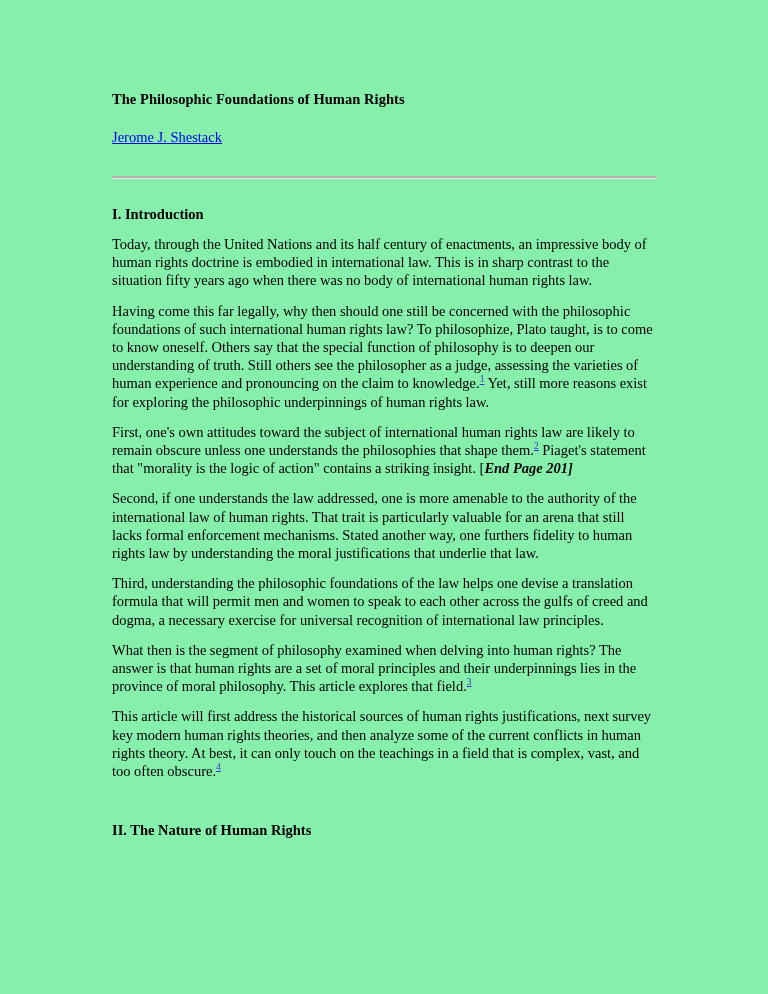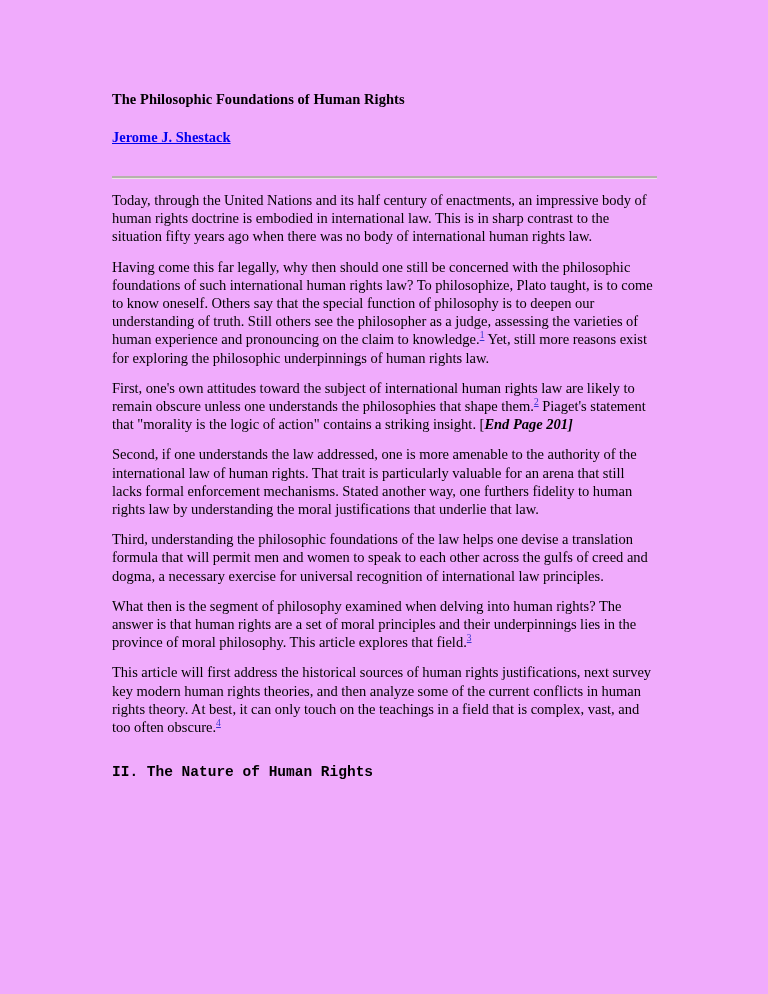--- a/index.html
+++ b/index.html
@@ -14,21 +14,21 @@
     font-family: "Liberation Serif", "DejaVu Serif", serif;
     color: #000000;
     -webkit-font-smoothing: antialiased;
   }
 
   .page {
     position: relative;
     width: 768px;
     height: 994px;
     box-sizing: border-box;
-    background: #f0abfc;
+    background: #86efac;
     overflow: hidden;
   }
 
   .content {
     position: absolute;
     left: 112px;
     top: 90px;
     width: 545px;
   }
 
@@ -44,21 +44,21 @@
     margin-top: 20px;
   }
 
   a.link {
     color: #0000ee;
     text-decoration: underline;
   }
 
   .author-link {
     font-size: 14.5px;
-    font-weight: bold;
+    font-weight: normal;
     line-height: 18px;
   }
 
   hr.rule {
     border: 0;
     border-top: 2px solid #b5b2ac;
     border-bottom: 1px solid #e9e7e3;
     height: 0;
     margin: 30px 0 0 0;
     width: 545px;
@@ -88,38 +88,38 @@
     color: #3333cc;
     text-decoration: underline;
   }
 
   .bold {
     font-weight: bold;
     font-style: italic;
   }
 
   .heading-2 {
-    margin-top: 27px;
-    font-family: Liberation Mono, monospace;
+    margin-top: 41px;
   }
 </style>
 </head>
 <body>
 
 <div class="page">
   <div class="content">
 
     <div class="doc-title">The Philosophic Foundations of Human Rights</div>
 
     <div class="author-block">
       <a href="#" class="link author-link">Jerome J. Shestack</a>
     </div>
 
     <hr class="rule">
 
+    <div class="section-heading">I. Introduction</div>
 
     <p class="para">
       <span>Today, through the United Nations and its half century of enactments, an impressive body of human rights doctrine is embodied in international law. This is in sharp contrast to the situation fifty years ago when there was no body of international human rights law.</span>
     </p>
 
     <p class="para">
       <span>Having come this far legally, why then should one still be concerned with the philosophic foundations of such international human rights law? To philosophize, Plato taught, is to come to know oneself. Others say that the special function of philosophy is to deepen our understanding of truth. Still others see the philosopher as a judge, assessing the varieties of human experience and pronouncing on the claim to knowledge.</span><sup class="fn"><a href="#">1</a></sup> <span>Yet, still more reasons exist for exploring the philosophic underpinnings of human rights law.</span>
     </p>
 
     <p class="para">

